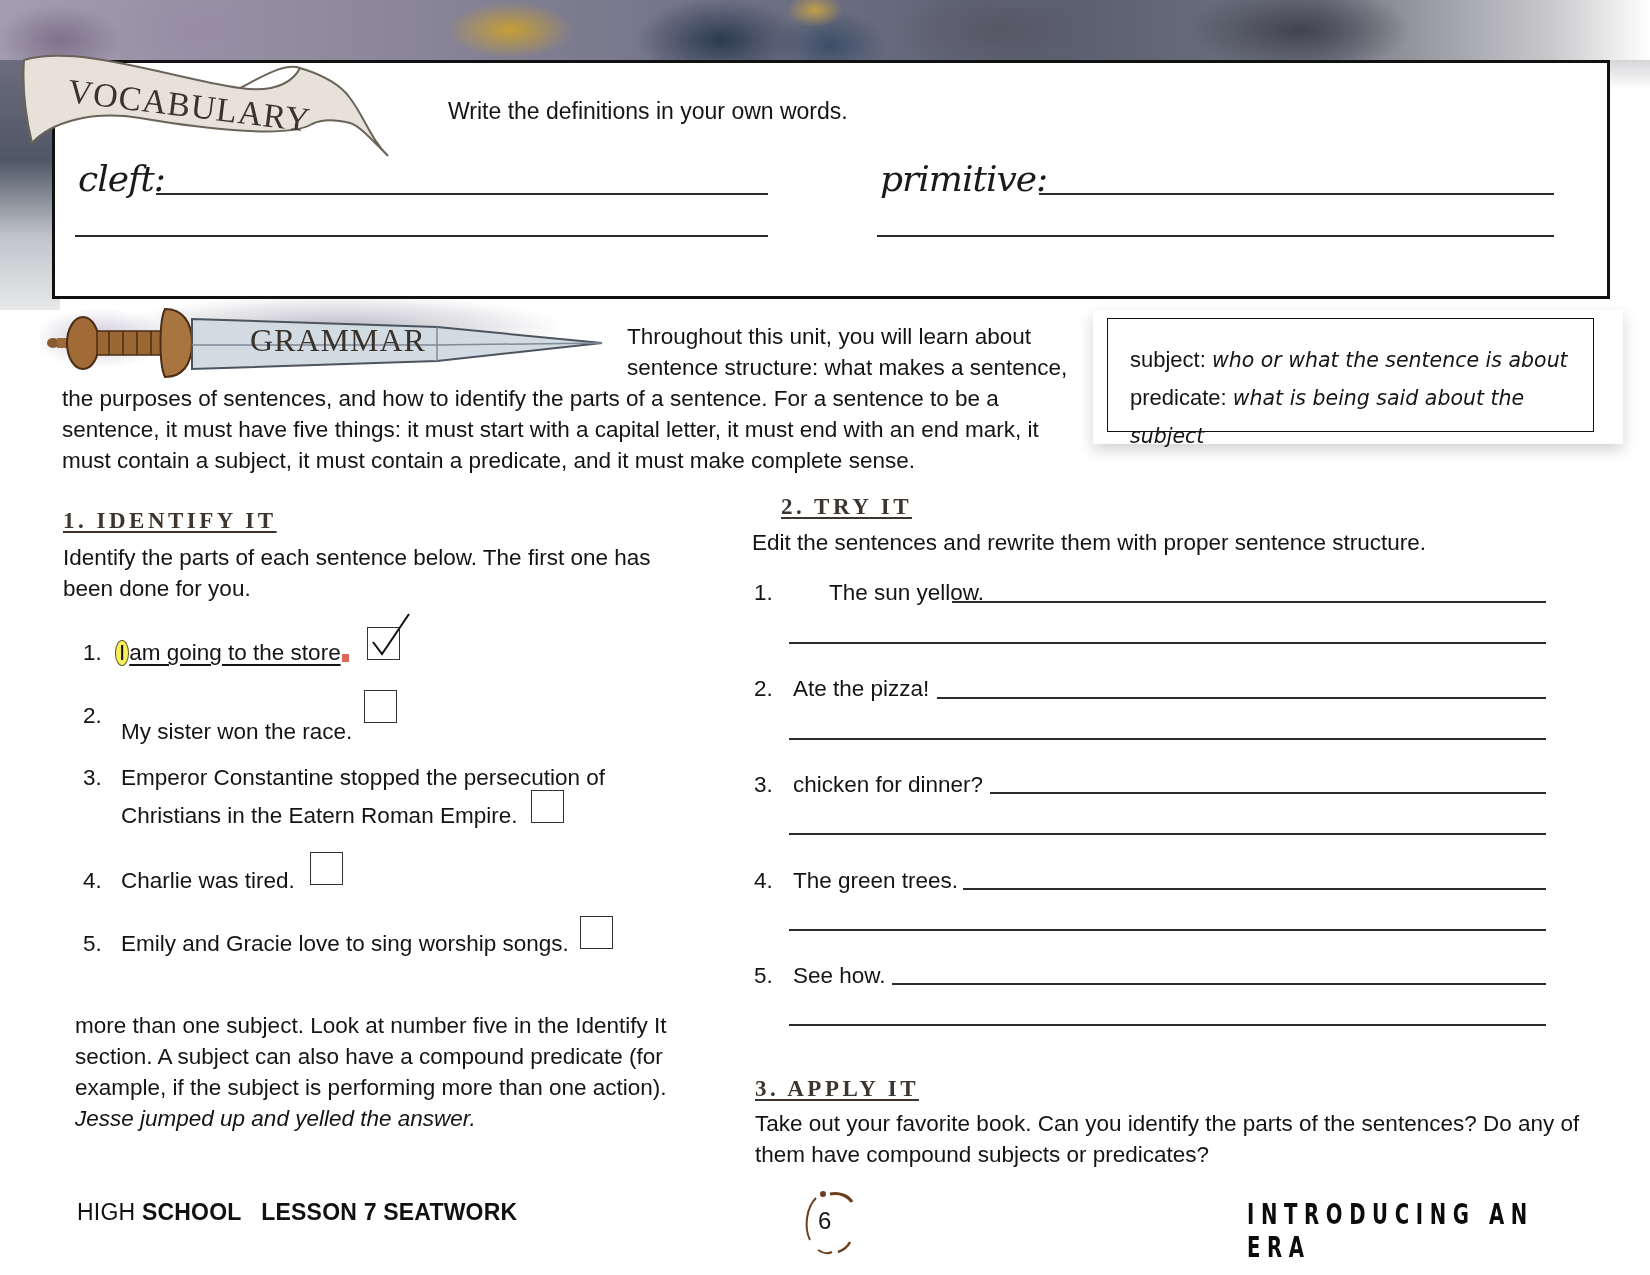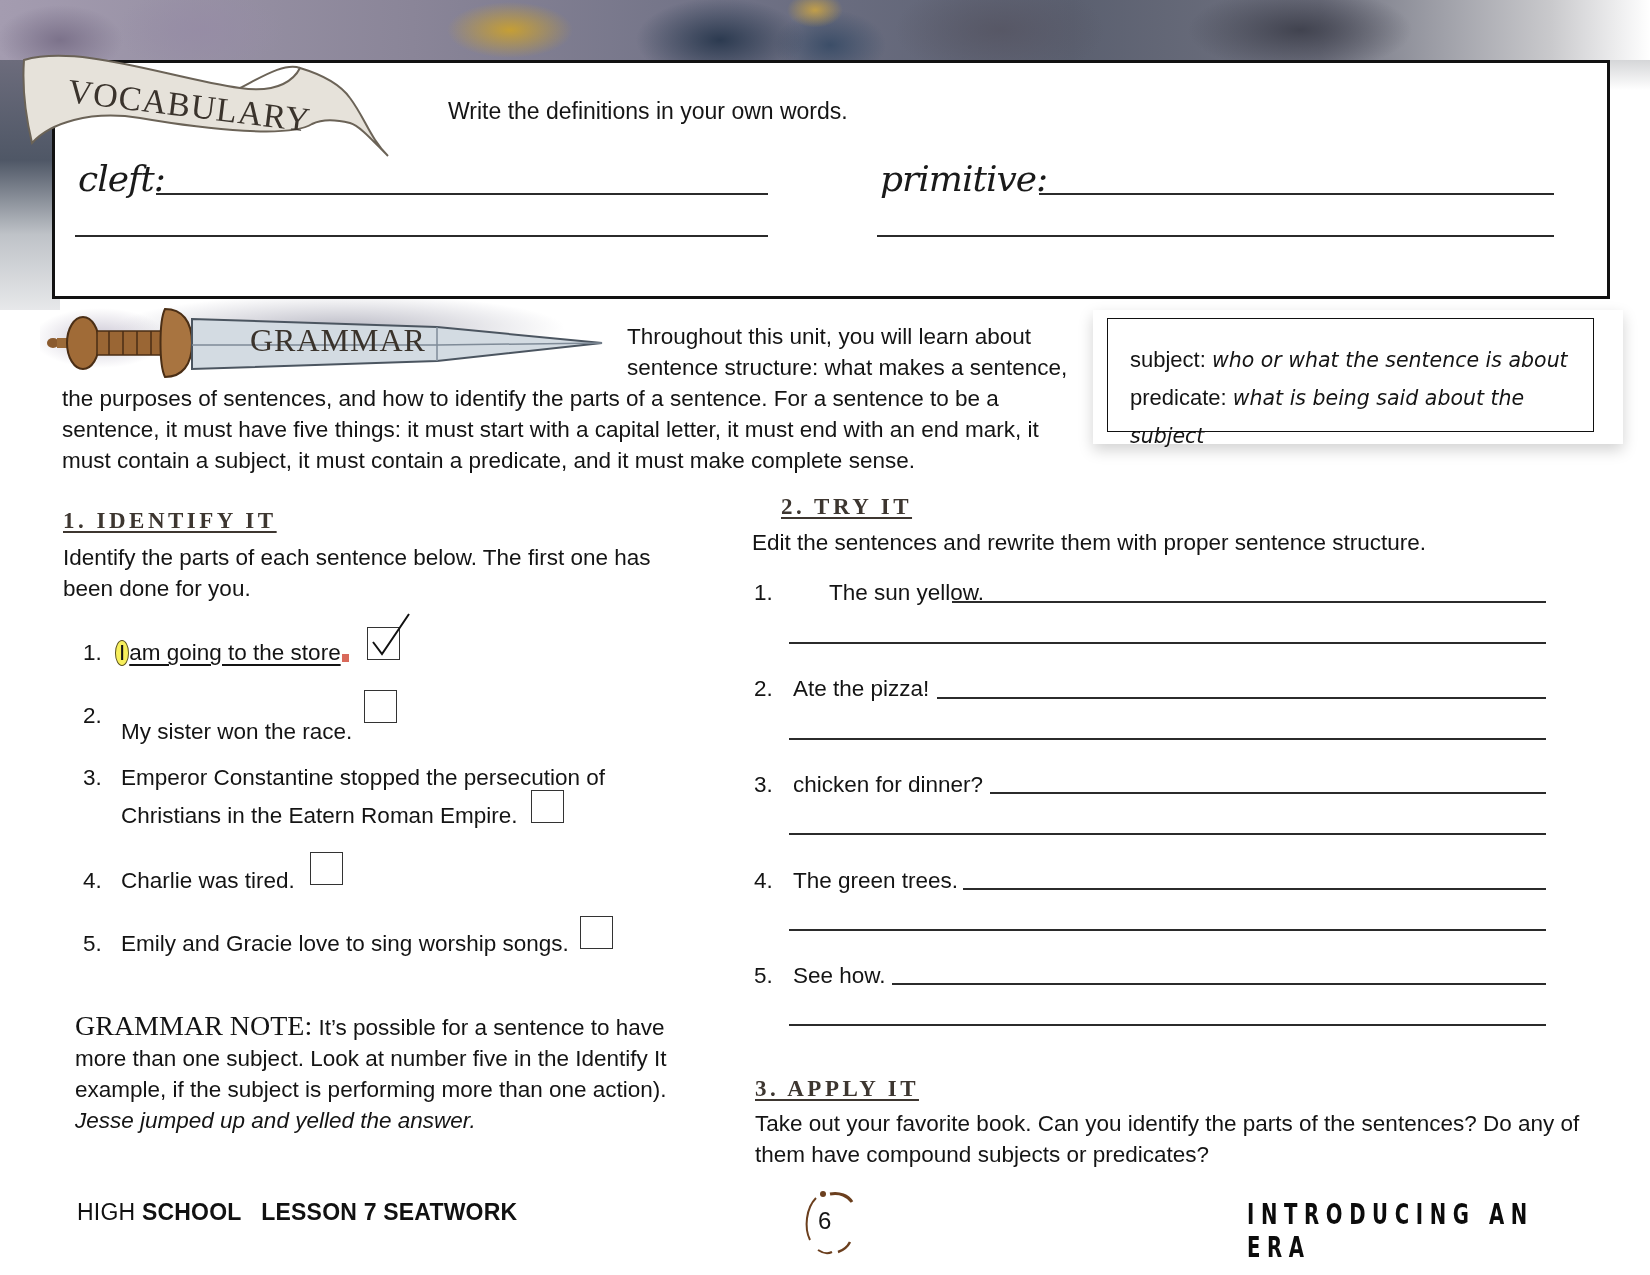--- a/index.html
+++ b/index.html
@@ -187,22 +187,22 @@
 
 <div class="num" style="left:83px; top:868px;">4.</div>
 <div class="txt" style="left:121px; top:865px;">Charlie was tired.</div>
 <div class="cbox" style="left:310px; top:852px;"></div>
 
 <div class="num" style="left:83px; top:931px;">5.</div>
 <div class="txt" style="left:121px; top:928px;">Emily and Gracie love to sing worship songs.</div>
 <div class="cbox" style="left:580px; top:916px;"></div>
 
 <div class="txt" style="left:75px; top:1010px; line-height:31px; width:660px;">
-  <div><span class="note-head">GRAMMAR NOTE:</span> <span>It’s possible for a sentence to have</span></div>
   <div>more than one subject. Look at number five in the Identify It</div>
+  <div>section. A subject can also have a compound predicate (for</div>
   <div>example, if the subject is performing more than one action).</div>
   <div class="note-ital">Jesse jumped up and yelled the answer.</div>
 </div>
 
 <div class="sec-head" style="left:781px; top:494px;">2. TRY IT</div>
 <div class="txt" style="left:752px; top:527px;">Edit the sentences and rewrite them with proper sentence structure.</div>
 
 <div class="num" style="left:754px; top:580px;">1.</div>
 <div class="txt" style="left:793px; top:577px;margin-left:36px;">The sun yellow.</div>
 <div class="line" style="left:952px; top:601px; width:594px;"></div>

